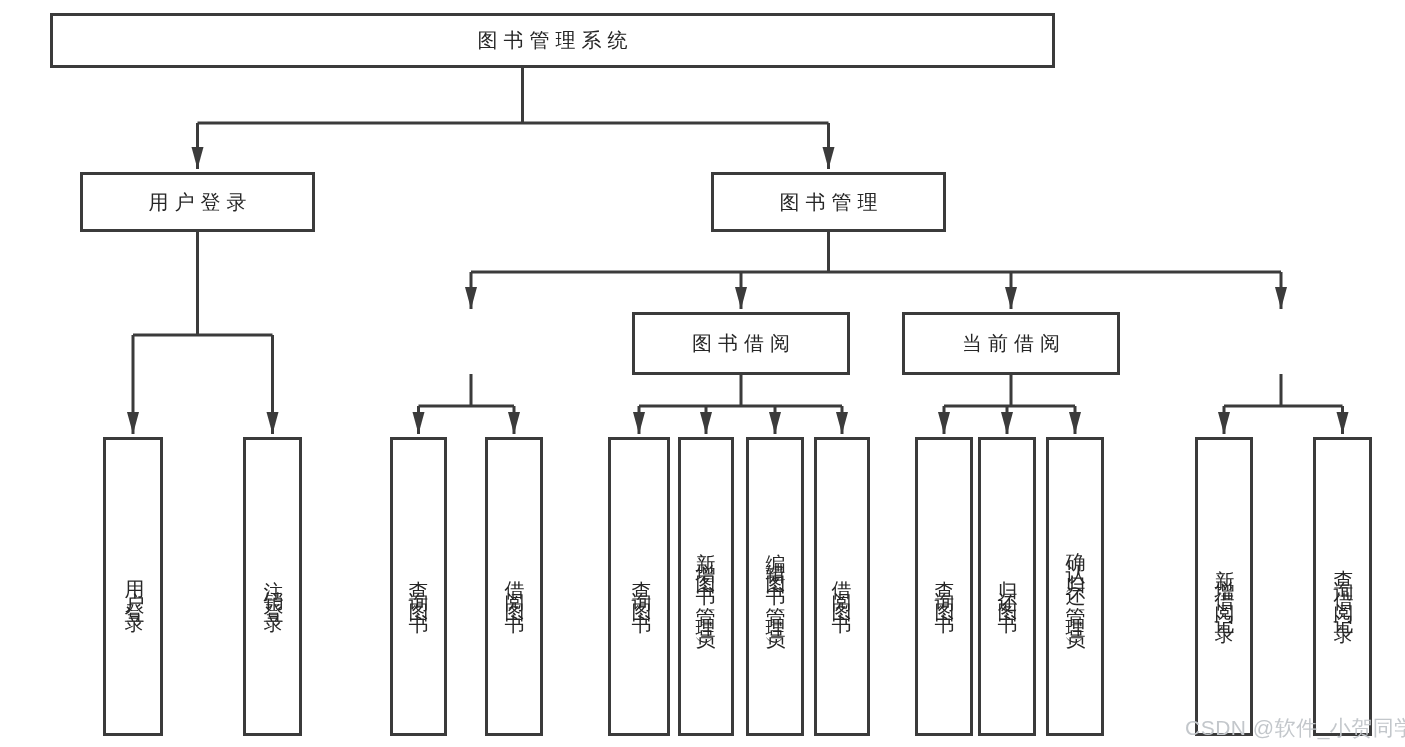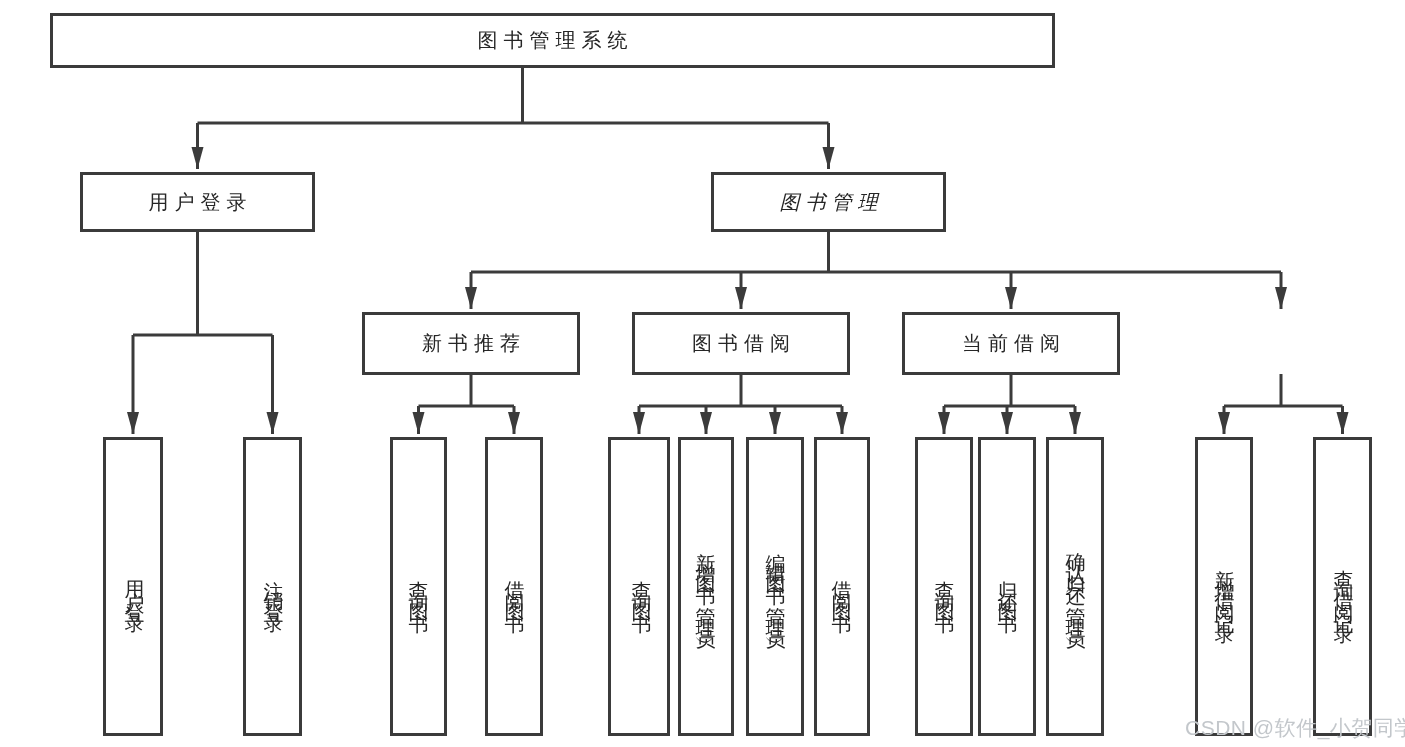--- a/index.html
+++ b/index.html
@@ -88,23 +88,22 @@
 
       <path d="M1281,374 V406 M1224,406 H1342.5"></path>
       <path d="M1224,406 V434" marker-end="url(#arw)"></path>
       <path d="M1342.5,406 V434" marker-end="url(#arw)"></path>
     </g>
   </svg>
 
   <div class="node" style="left:20px;top:13px;width:1005px;height:55px;margin-left:30px;">图书管理系统</div>
 
   <div class="node" style="left:80px;top:172px;width:235px;height:60px;">用户登录</div>
-  <div class="node" style="left:711px;top:172px;width:235px;height:60px;font-style:italic;">图书管理</div>
+  <div class="node" style="left:711px;top:172px;width:235px;height:60px;">图书管理</div>
 
-  <div class="node" style="left:362px;top:312px;width:218px;height:63px;">新书推荐</div>
   <div class="node" style="left:902px;top:312px;width:218px;height:63px;">当前借阅</div>
   <div class="node" style="left:632px;top:312px;width:218px;height:63px;">图书借阅</div>
 
   <div class="node v" style="left:103px;top:437px;width:60px;height:299px;">用户登录</div>
   <div class="node v" style="left:243px;top:437px;width:59px;height:299px;">注销登录</div>
 
   <div class="node v" style="left:390px;top:437px;width:57px;height:299px;">查询图书</div>
   <div class="node v" style="left:485px;top:437px;width:58px;height:299px;">借阅图书</div>
 
   <div class="node v" style="left:608px;top:437px;width:62px;height:299px;">查询图书</div>

